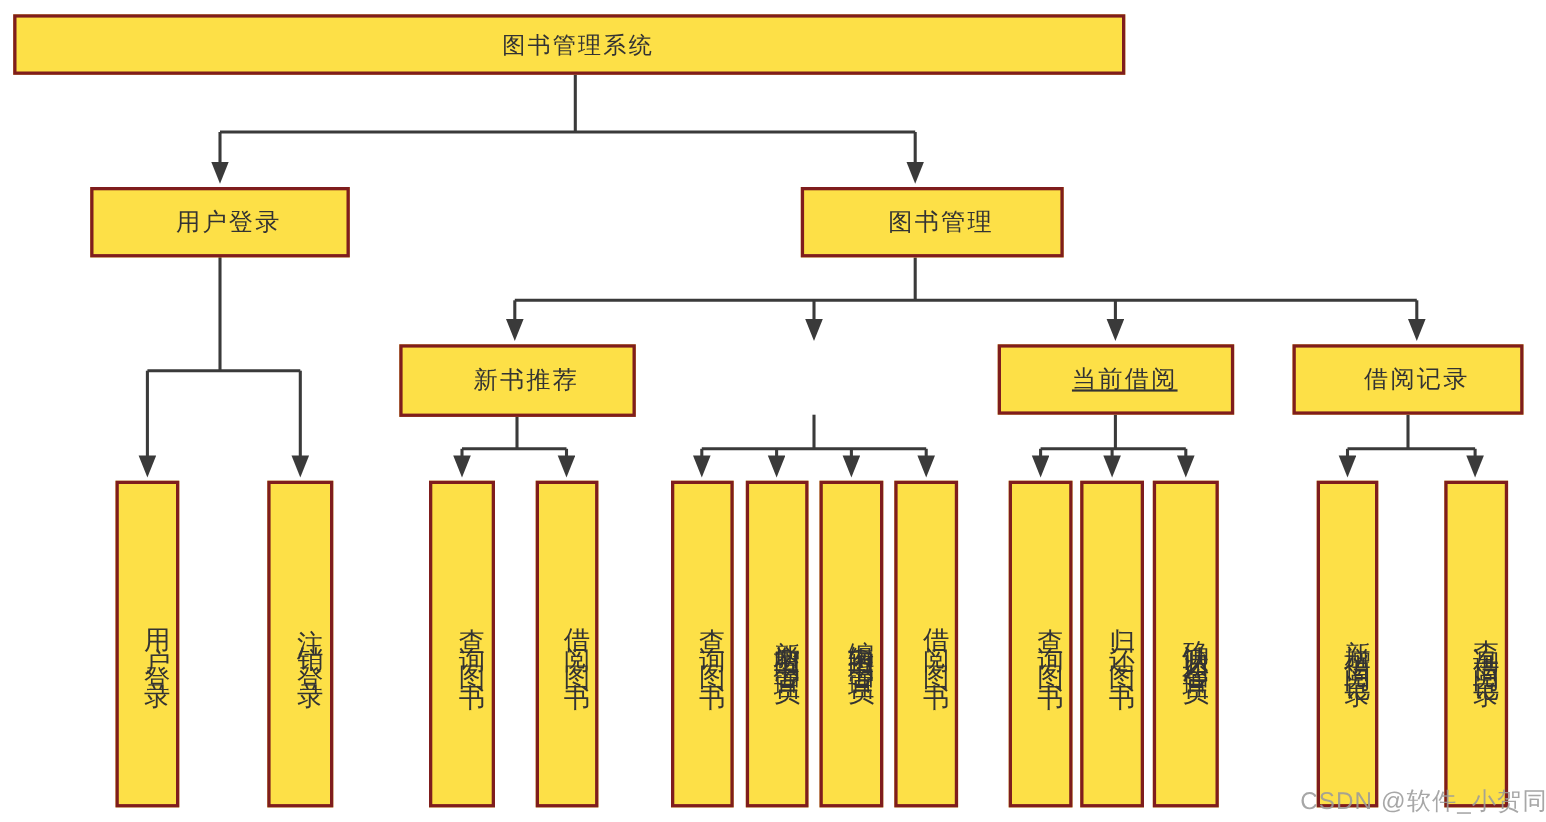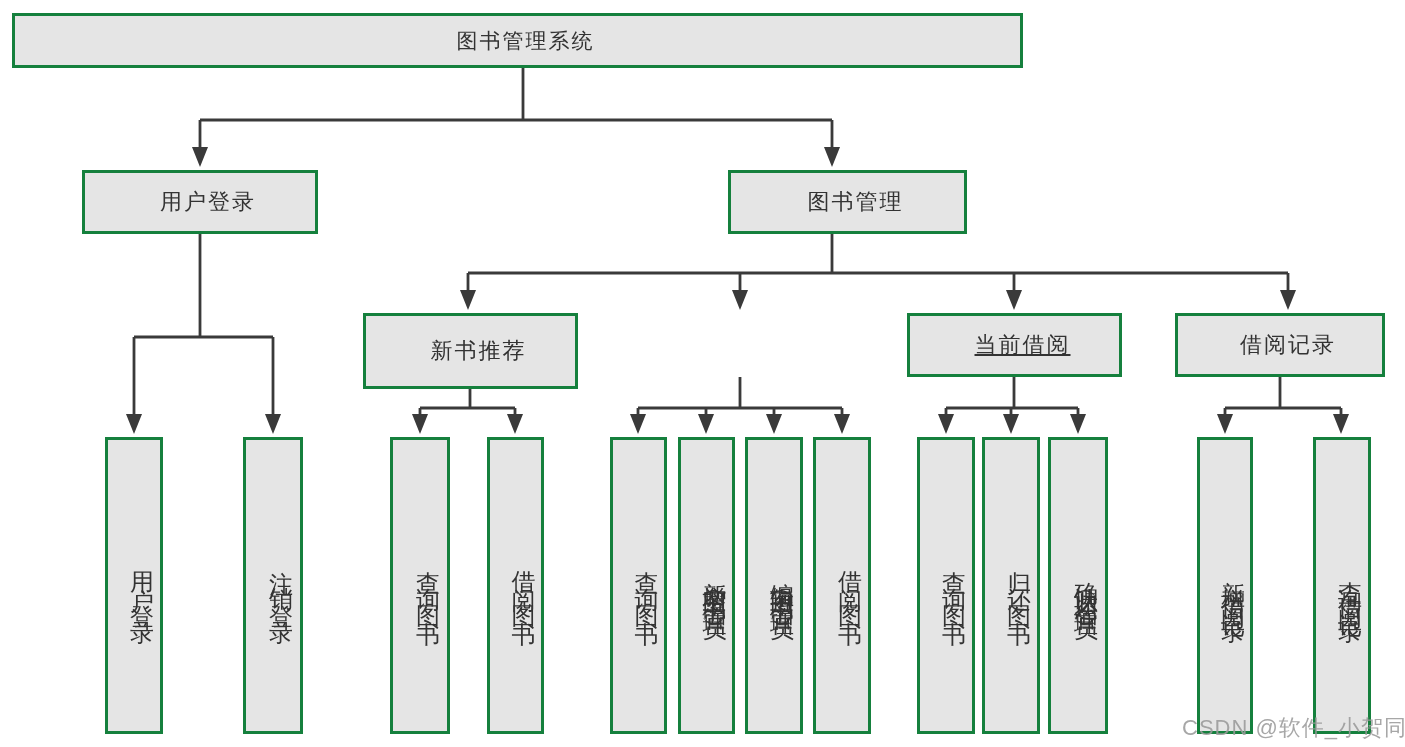--- a/index.html
+++ b/index.html
@@ -7,22 +7,22 @@
     position:relative;
     width:1405px;height:747px;
     background:#ffffff;
     font-family:"Liberation Sans", sans-serif;
     overflow:hidden;
   }
   #wires{position:absolute;left:0;top:0;z-index:0;}
   .box{
     position:absolute;
     box-sizing:border-box;
-    background:#e5e5e5;
-    border:3px solid #15803d;
+    background:#fde047;
+    border:3px solid #7f1d1d;
     color:#333333;
     display:flex;
     align-items:center;
     justify-content:center;
     z-index:1;
     padding-left:16px;
   }
   .hbox{font-size:22px;letter-spacing:2px;font-weight:500;}
   .root{font-size:21px;}
   .vbox span{
@@ -100,21 +100,21 @@
       <path d="M1225,408 V415" marker-end="url(#ah)"></path>
       <path d="M1341,408 V415" marker-end="url(#ah)"></path>
     </g>
   </svg>
 
   <div class="box hbox root" style="left:12px;top:13px;width:1011px;height:55px;">图书管理系统</div>
 
   <div class="box hbox" style="left:82px;top:170px;width:236px;height:64px;">用户登录</div>
   <div class="box hbox" style="left:728px;top:170px;width:239px;height:64px;">图书管理</div>
 
-  <div class="box hbox" style="left:363px;top:313px;width:215px;height:76px;">新书推荐</div>
+  <div class="box hbox" style="left:363px;top:313px;width:215px;height:66px;">新书推荐</div>
   <div class="box hbox" style="left:907px;top:313px;width:215px;height:64px;text-decoration:underline;">当前借阅</div>
   <div class="box hbox" style="left:1175px;top:313px;width:210px;height:64px;">借阅记录</div>
 
   <div class="box vbox v-gap-lg" style="left:105px;top:437px;width:58px;height:297px;">
     <span>用户登录</span>
   </div>
   <div class="box vbox v-gap-lg" style="left:243px;top:437px;width:60px;height:297px;">
     <span>注销登录</span>
   </div>
 

